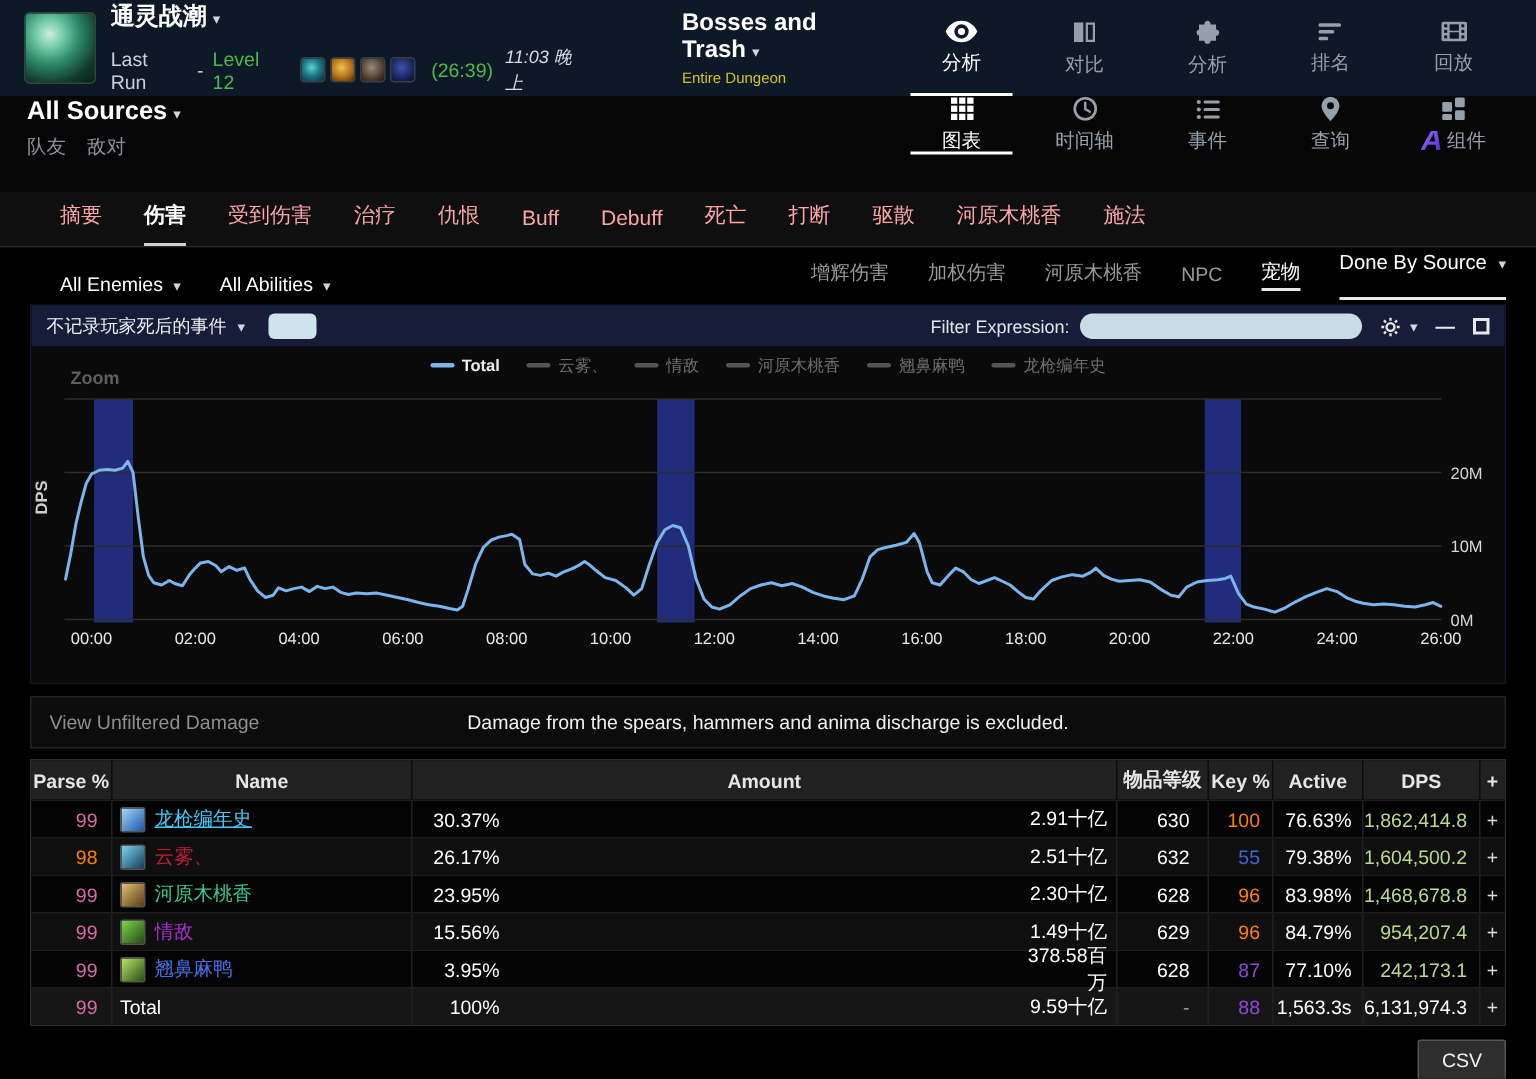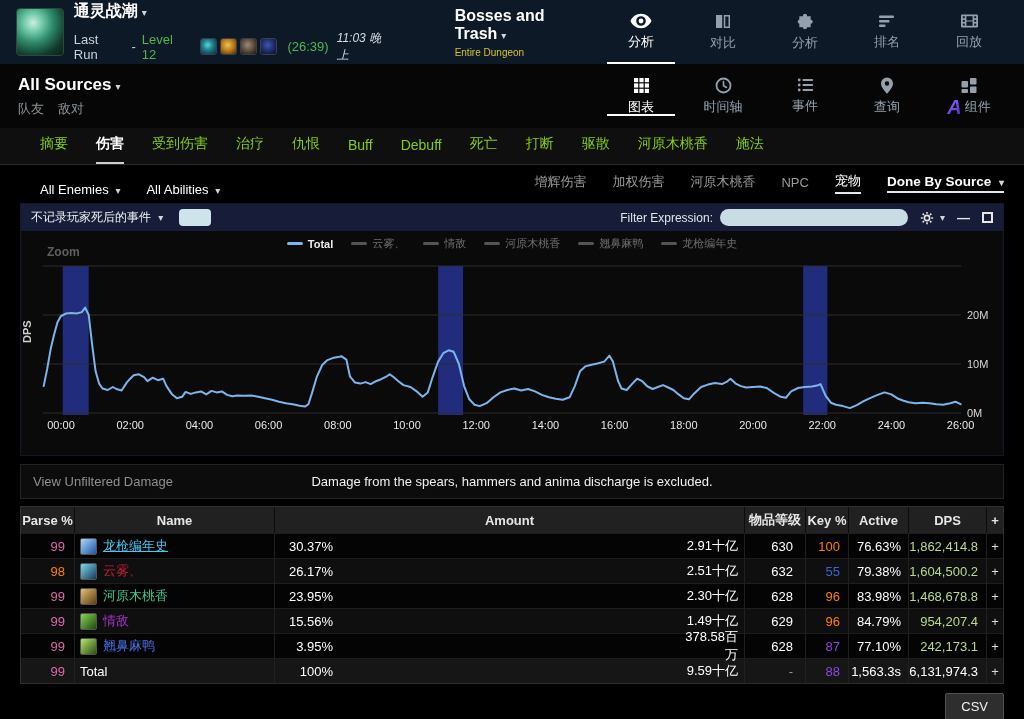--- a/index.html
+++ b/index.html
@@ -29,43 +29,43 @@
   .hspacer { flex:1; }
   .hnav { display:flex; align-items:stretch; padding-right:14px; }
   .nav-item { width:82px; display:flex; flex-direction:column; align-items:center; justify-content:center;
     gap:4px; color:#94a1ad; font-size:13px; position:relative; cursor:pointer; }
   .nav-item svg { display:block; }
   .nav-item.active { color:#fff; }
   .nav-item.active::after { content:""; position:absolute; bottom:0; left:50%; transform:translateX(-50%);
     width:68px; height:2px; background:#fff; }
 
   
-  .subhdr { height:64px; background:#060606; display:flex; align-items:center; padding-left:18px; }
+  .subhdr { height:64px; background:#060606; display:flex; align-items:flex-start; padding-left:18px; }
   .sh-left { display:flex; flex-direction:column; justify-content:center; gap:5px; }
   .sh-title { color:#fff; font-size:17px; font-weight:700; }
   .sh-links { display:flex; gap:14px; font-size:13px; color:#8a9196; }
   .archon-a { font-weight:900; font-style:italic; font-size:20px; line-height:14px;
     background:linear-gradient(135deg,#9a6cf8,#4a2bd0); -webkit-background-clip:text; background-clip:text;
     color:transparent; margin-right:3px; }
   .comp-label { display:flex; align-items:center; }
 
   
   .tabbar { height:37px; background:#0f0f0f; border-bottom:1px solid #2a2a2a;
     display:flex; align-items:flex-end; padding-left:40px; gap:28px; }
-  .tab { color:#84cc16; font-size:14px; padding-bottom:9px; cursor:pointer; border-bottom:2px solid transparent; }
+  .tab { color:#fca5a5; font-size:14px; padding-bottom:9px; cursor:pointer; border-bottom:2px solid transparent; }
   .tab.active { color:#fff; font-weight:700; border-bottom:2px solid #cfcfcf; }
 
   
   .filterbar { height:36px; background:#000; display:flex; align-items:center; padding:0 20px 0 40px; }
   .fdrop { color:#fff; font-size:13px; font-weight:400; margin-right:26px; cursor:pointer;margin-top:12px; }
   .fspacer { flex:1; }
   .flink { color:#9a9a9a; font-size:13px; margin-left:26px; cursor:pointer; padding-bottom:2px; }
   .flink.active { color:#fff; border-bottom:2px solid #e8e8e8; }
-  .fdone { color:#fff; font-size:13.5px; font-weight:700; margin-left:26px; cursor:pointer;
-    border-bottom:2px solid #e8e8e8; padding-bottom:2px; }
+  .fdone { color:#fff; font-size:13.5px; font-weight:400; margin-left:26px; cursor:pointer;
+    border-bottom:2px solid #e8e8e8; padding-bottom:16px; }
 
   
   .panel { margin:2px 20px 0; border:1px solid #14182e; }
   .ptoolbar { height:27px; background:#171d38; display:flex; align-items:center; padding:0 10px; }
   .pt-drop { color:#eef2f5; font-size:12px; cursor:pointer; }
   .pt-toggle { width:32px; height:17px; border-radius:4px; background:#cfe3ec; margin-left:16px; cursor:pointer; }
   .pt-spacer { flex:1; }
   .pt-label { color:#dfe6ea; font-size:12px; margin-right:7px; }
   .pt-input { width:188px; height:17px; border:none; border-radius:9px; background:#c9dce6; margin-right:12px; }
   .pt-gear { display:flex; align-items:center; gap:2px; color:#e8e8e8; margin-right:12px; cursor:pointer; }

